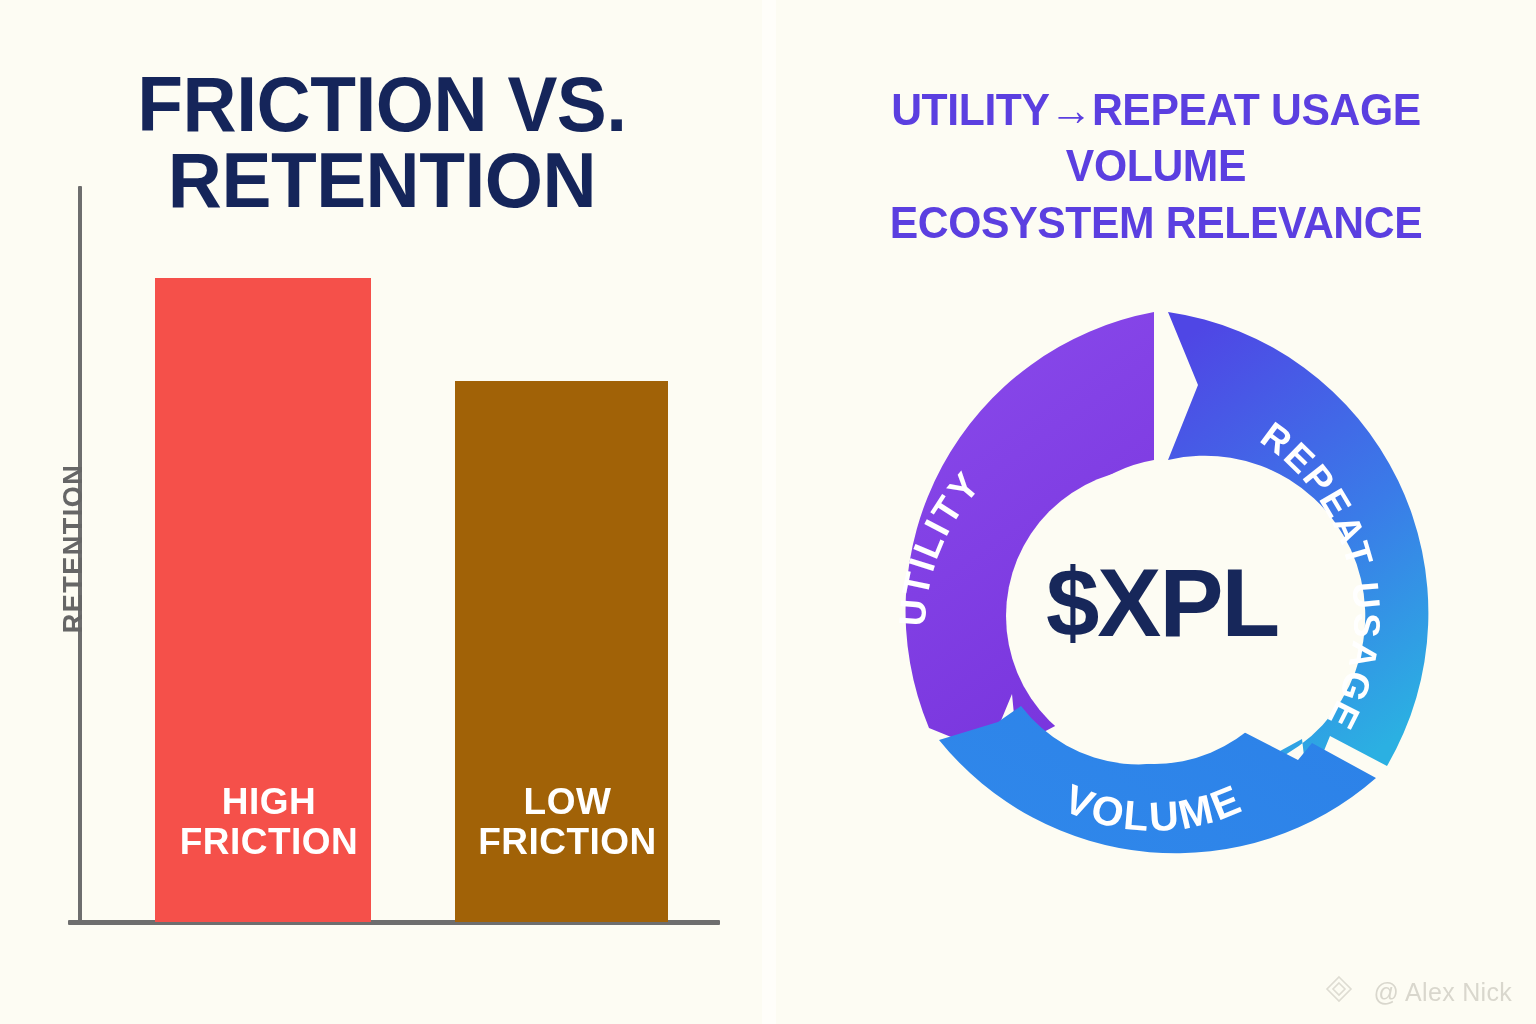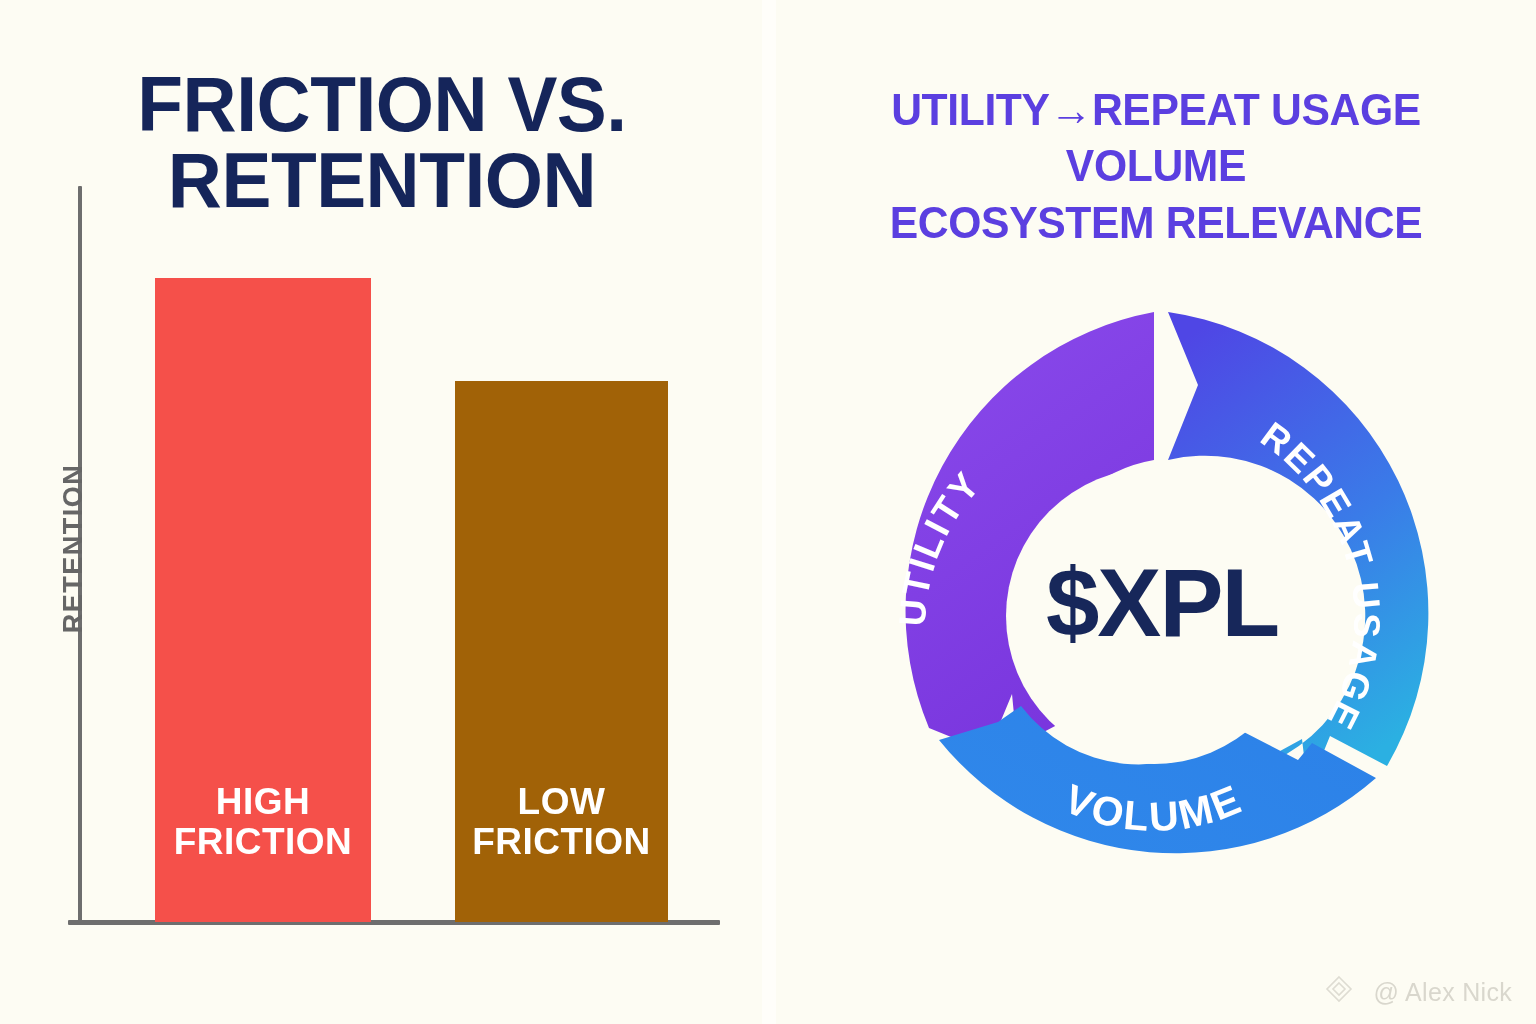--- a/index.html
+++ b/index.html
@@ -96,21 +96,21 @@
     background: #f5504a;
   }
   .bar-low {
     left: 455px;
     width: 213px;
     height: 541px;
     background: #a16207;
   }
   .bar-label {
     position: absolute;
-    left: 0;
+    left: 6px;
     bottom: 60px;
     width: 100%;
     text-align: center;
     color: #ffffff;
     font-weight: 700;
     font-size: 37px;
     line-height: 1.08;
     letter-spacing: 0.5px;
   }
 

